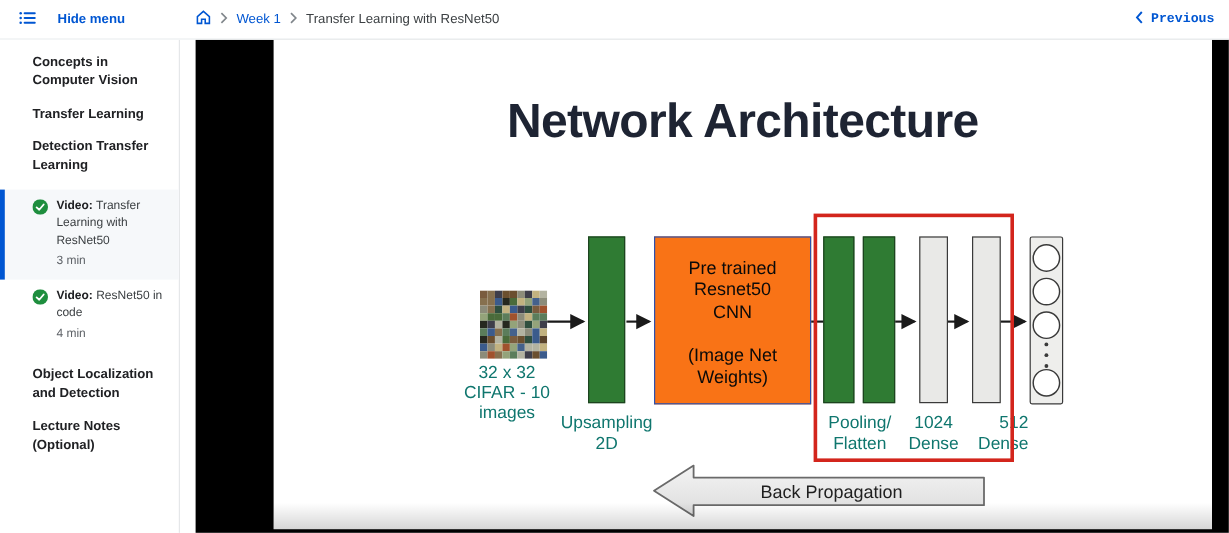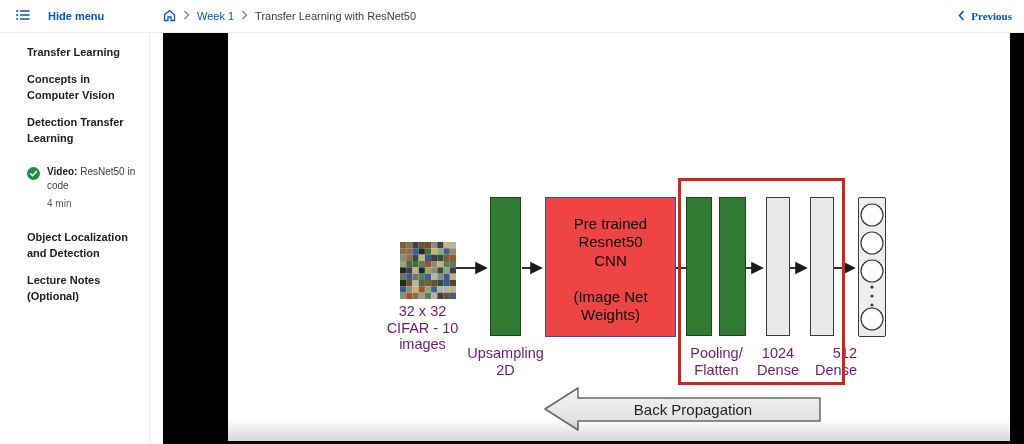--- a/index.html
+++ b/index.html
@@ -13,21 +13,21 @@
                align-items:center; gap:18px; background:none; border:none;
                color:#0056d2; font-weight:bold; font-size:11px; cursor:pointer;
                font-family:"Liberation Sans",sans-serif; }
   .breadcrumb { position:absolute; left:163px; top:0; height:32px; display:flex;
                 align-items:center; gap:7px; font-size:11px;text-align:right; }
   .crumb-link { color:#0056d2; text-decoration:none; }
   .crumb-current { color:#3c4043; }
   .prev-btn { position:absolute; right:12px; top:0; height:32px; display:flex;
               align-items:center; gap:6px; background:none; border:none;
               color:#0056d2; font-weight:bold; font-size:11px; cursor:pointer;
-              font-family:Liberation Serif, serif; }
+              font-family:Liberation Mono, monospace; }
 
   
   .sidebar { position:absolute; left:0; top:33px; width:150px; height:411px;
              background:#fff; border-right:1px solid #e5e7e9; overflow:hidden; z-index:20; }
   .sb-h { padding:0 8px 0 27px; margin:12px 0; font-size:11px; font-weight:bold;
           color:#202124; line-height:1.4; cursor:pointer; }
   .sb-item { display:flex; gap:7px; padding:7px 6px 7px 27px; cursor:pointer; }
   .sb-item.active { border-left:4px solid #0056d2; padding-left:23px; background:#f6f8fa; }
   .sb-item .ic { flex:0 0 13px; margin-top:1px; }
   .sb-item .txt { font-size:10px; color:#3c4043; line-height:1.45; }
@@ -38,29 +38,29 @@
   .video-area { position:absolute; left:163px; top:33px; width:861px; height:411px;
                 background:#000; z-index:10; }
   .slide { position:absolute; left:65px; top:0; width:782px; height:408px;
            background:#fff; overflow:hidden; }
   .slide-fade { position:absolute; left:0; bottom:0; width:100%; height:22px;
                 background:linear-gradient(to bottom, rgba(0,0,0,0), rgba(0,0,0,0.16)); z-index:9; }
   .slide-title { position:absolute; left:0; top:46px; width:100%; text-align:center;
                  font-size:40px; font-weight:bold; color:#1e2433; letter-spacing:-0.5px; }
 
   .ml { white-space:pre-line; }
-  .diag-label { position:absolute; font-size:14.5px; line-height:1.15; color:#701a75;
+  .diag-label { position:absolute; font-size:14.5px; line-height:1.15; color:#0f766e;
                 text-align:center; z-index:4; }
 
   .bar-green { position:absolute; background:#2f7b33; border:1px solid #1d431f;
                top:164px; height:139px; z-index:2; }
   .bar-gray  { position:absolute; background:#e9e9e7; border:1px solid #3a3a3a;
                top:164px; height:139px; z-index:2; }
   .box-blue  { position:absolute; left:317px; top:164px; width:131px; height:140px;
-               background:#ef4444; border:1px solid #2c50ad; color:#0a0a0a;
+               background:#f97316; border:1px solid #2c50ad; color:#0a0a0a;
                font-size:15px; line-height:1.22; text-align:center; padding-top:17px; z-index:2; }
   .softmax-col { position:absolute; left:630px; top:164px; width:28px; height:140px;
                  background:#eeeeec; border:1px solid #3a3a3a; border-radius:2px; z-index:2; }
   .red-frame { position:absolute; left:450px; top:145px; width:167px; height:207px;
                border:3px solid #d3251c; z-index:6; pointer-events:none; }
   .mosaic { position:absolute; left:172px; top:209px; width:56px; height:57px; z-index:2; }
   .arrows { position:absolute; left:0; top:0; width:782px; height:408px; z-index:3;
             pointer-events:none; }
   .backprop { position:absolute; left:310px; top:352px; width:290px; height:50px; z-index:5; }
   .backprop text { font-family:"Liberation Sans",sans-serif; font-size:15px; fill:#1f1f1f; }
@@ -111,24 +111,36 @@
     <span>
       <svg width="7" height="11" viewBox="0 0 7 11" fill="none" stroke="#0056d2" stroke-width="1.6">
           <polyline points="5.5,1 1.5,5.5 5.5,10"></polyline>
         </svg>
     </span>
     <span>Previous</span>
   </button>
 </div>
 
 <aside class="sidebar">
+  <div class="sb-h">Concepts in Computer Vision</div>
   <div class="sb-h">Transfer Learning</div>
-  <div class="sb-h">Concepts in Computer Vision</div>
   <div class="sb-h">Detection Transfer Learning</div>
 
+  <div class="sb-item active">
+    <span class="ic">
+      <svg width="13" height="13" viewBox="0 0 13 13">
+          <circle cx="6.5" cy="6.5" r="6.5" fill="#1e8e3e"></circle>
+          <polyline points="3.5,6.8 5.7,8.8 9.4,4.4" fill="none" stroke="#fff" stroke-width="1.5" stroke-linecap="round" stroke-linejoin="round"></polyline>
+        </svg>
+    </span>
+    <span class="txt"><span class="pfx">Video:</span>
+      <span>Transfer Learning with ResNet50</span>
+      <div class="dur">3 min</div>
+    </span>
+  </div>
 
   <div class="sb-item">
     <span class="ic">
       <svg width="13" height="13" viewBox="0 0 13 13">
           <circle cx="6.5" cy="6.5" r="6.5" fill="#1e8e3e"></circle>
           <polyline points="3.5,6.8 5.7,8.8 9.4,4.4" fill="none" stroke="#fff" stroke-width="1.5" stroke-linecap="round" stroke-linejoin="round"></polyline>
         </svg>
     </span>
     <span class="txt"><span class="pfx">Video:</span>
       <span>ResNet50 in code</span>
@@ -138,20 +150,21 @@
 
 
   <div class="sb-h">Object Localization and Detection</div>
   <div class="sb-h">Lecture Notes (Optional)</div>
 
 </aside>
 
 <div class="video-area">
   <div class="slide">
 
+    <div class="slide-title">Network Architecture</div>
 
     <svg id="mosaic" class="mosaic" viewBox="0 0 56 57">
         <rect x="0.00" y="0.00" width="6.22" height="6.33" fill="#7a5c3e"></rect>
         <rect x="6.22" y="0.00" width="6.22" height="6.33" fill="#86704e"></rect>
         <rect x="12.44" y="0.00" width="6.22" height="6.33" fill="#3e3e4a"></rect>
         <rect x="18.67" y="0.00" width="6.22" height="6.33" fill="#6b4f2f"></rect>
         <rect x="24.89" y="0.00" width="6.22" height="6.33" fill="#6b4f2f"></rect>
         <rect x="31.11" y="0.00" width="6.22" height="6.33" fill="#8c8c7a"></rect>
         <rect x="37.33" y="0.00" width="6.22" height="6.33" fill="#3e3e4a"></rect>
         <rect x="43.56" y="0.00" width="6.22" height="6.33" fill="#c2b280"></rect>

